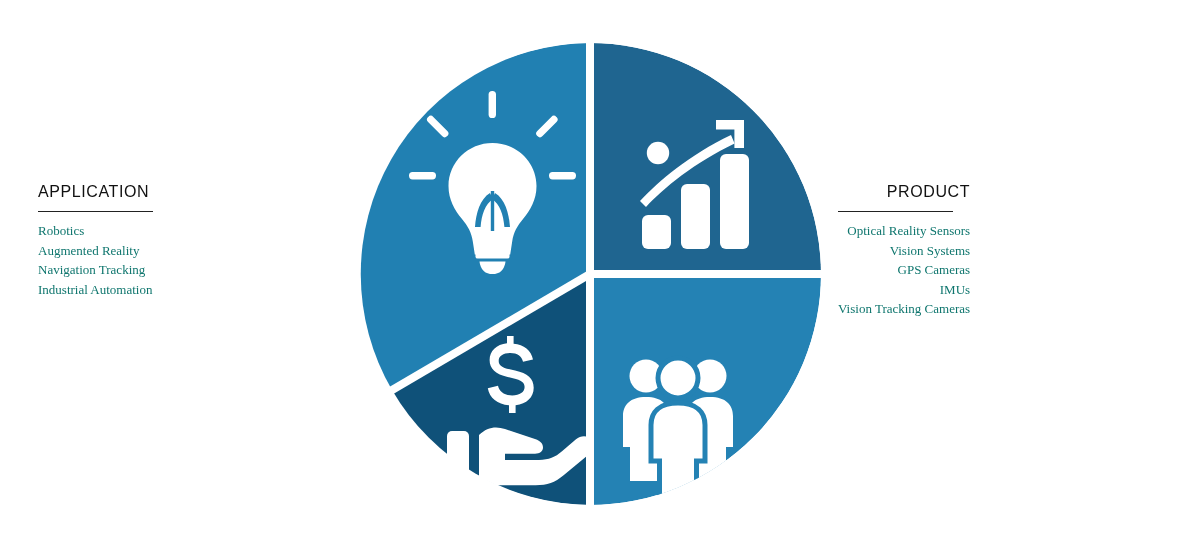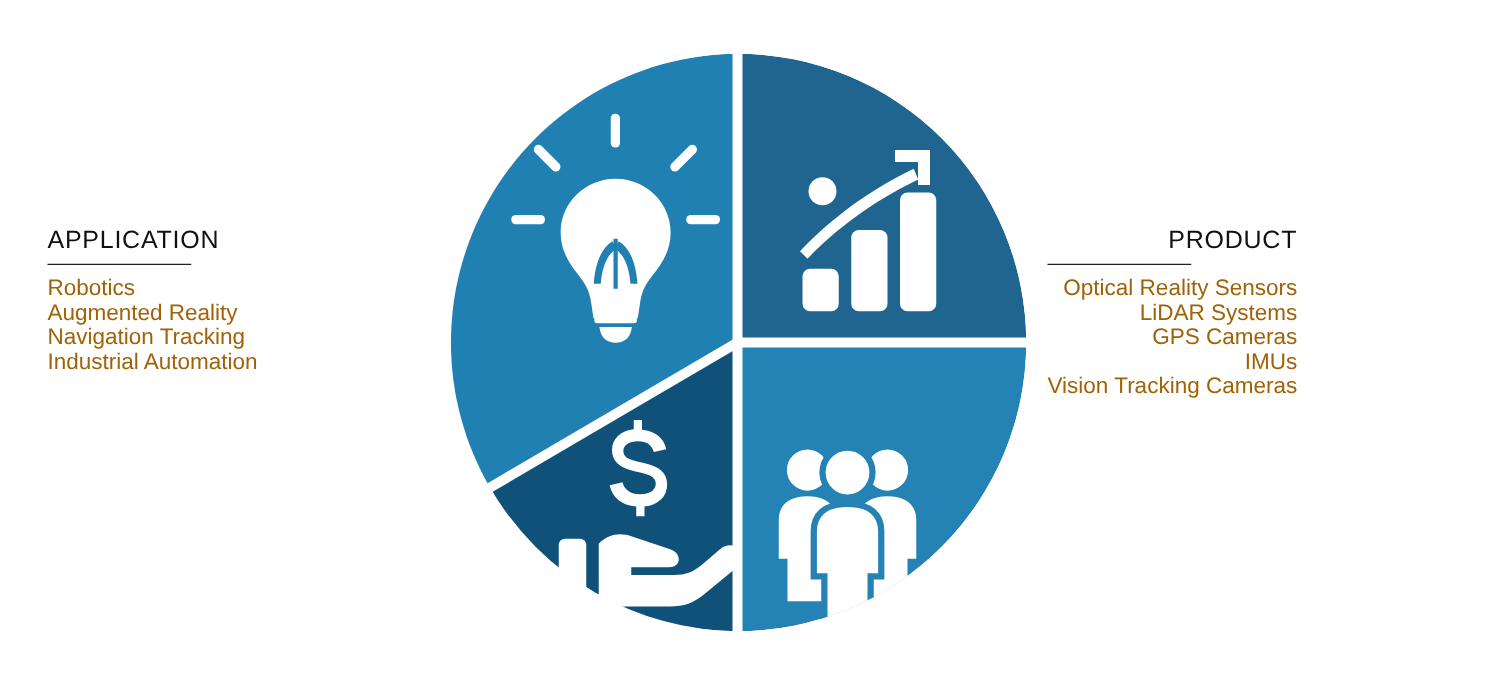--- a/index.html
+++ b/index.html
@@ -23,21 +23,21 @@
 
   
   .panel {
     position: absolute;
     top: 182px;
   }
   .panel.left  { left: 38px;  text-align: left; }
   .panel.right { left: 838px; text-align: right; }
 
   .panel-title {
-    font-size: 20px;
+    font-size: 16px;
     letter-spacing: 0.6px;
     font-weight: 400;
     color: #111111;
     line-height: 20px;
     white-space: nowrap;
   }
 
   .panel-rule {
     margin-top: 9px;
     margin-bottom: 9px;
@@ -46,24 +46,25 @@
     width: 115px;
   }
   .panel.right .panel-rule { width: 115px; }
 
   .panel-list {
     list-style: none;
     margin: 0;
     padding: 0;
   }
   .panel-list li {
-    font-size: 18px;
+    font-size: 13px;
     line-height: 19.6px;
-    color: #a16207;
+    color: #0f766e;
     white-space: nowrap;
+    font-family: Liberation Serif, serif;
   }
 
   
   .pie-wrap {
     position: absolute;
     left: 359px;
     top: 43px;
     width: 462px;
     height: 462px;
   }
@@ -83,21 +84,21 @@
       <li>Navigation Tracking</li>
       <li>Industrial Automation</li>
     </ul>
   </div>
 
   <div class="panel right">
     <div class="panel-title">PRODUCT</div>
     <div class="panel-rule"></div>
     <ul class="panel-list">
       <li>Optical Reality Sensors</li>
-      <li>LiDAR Systems</li>
+      <li>Vision Systems</li>
       <li>GPS Cameras</li>
       <li>IMUs</li>
       <li>Vision Tracking Cameras</li>
     </ul>
   </div>
 
   <div class="pie-wrap">
     <svg class="pie-svg" viewBox="0 0 462 462" xmlns="http://www.w3.org/2000/svg">
       <defs>
         <clipPath id="clipCircle">

